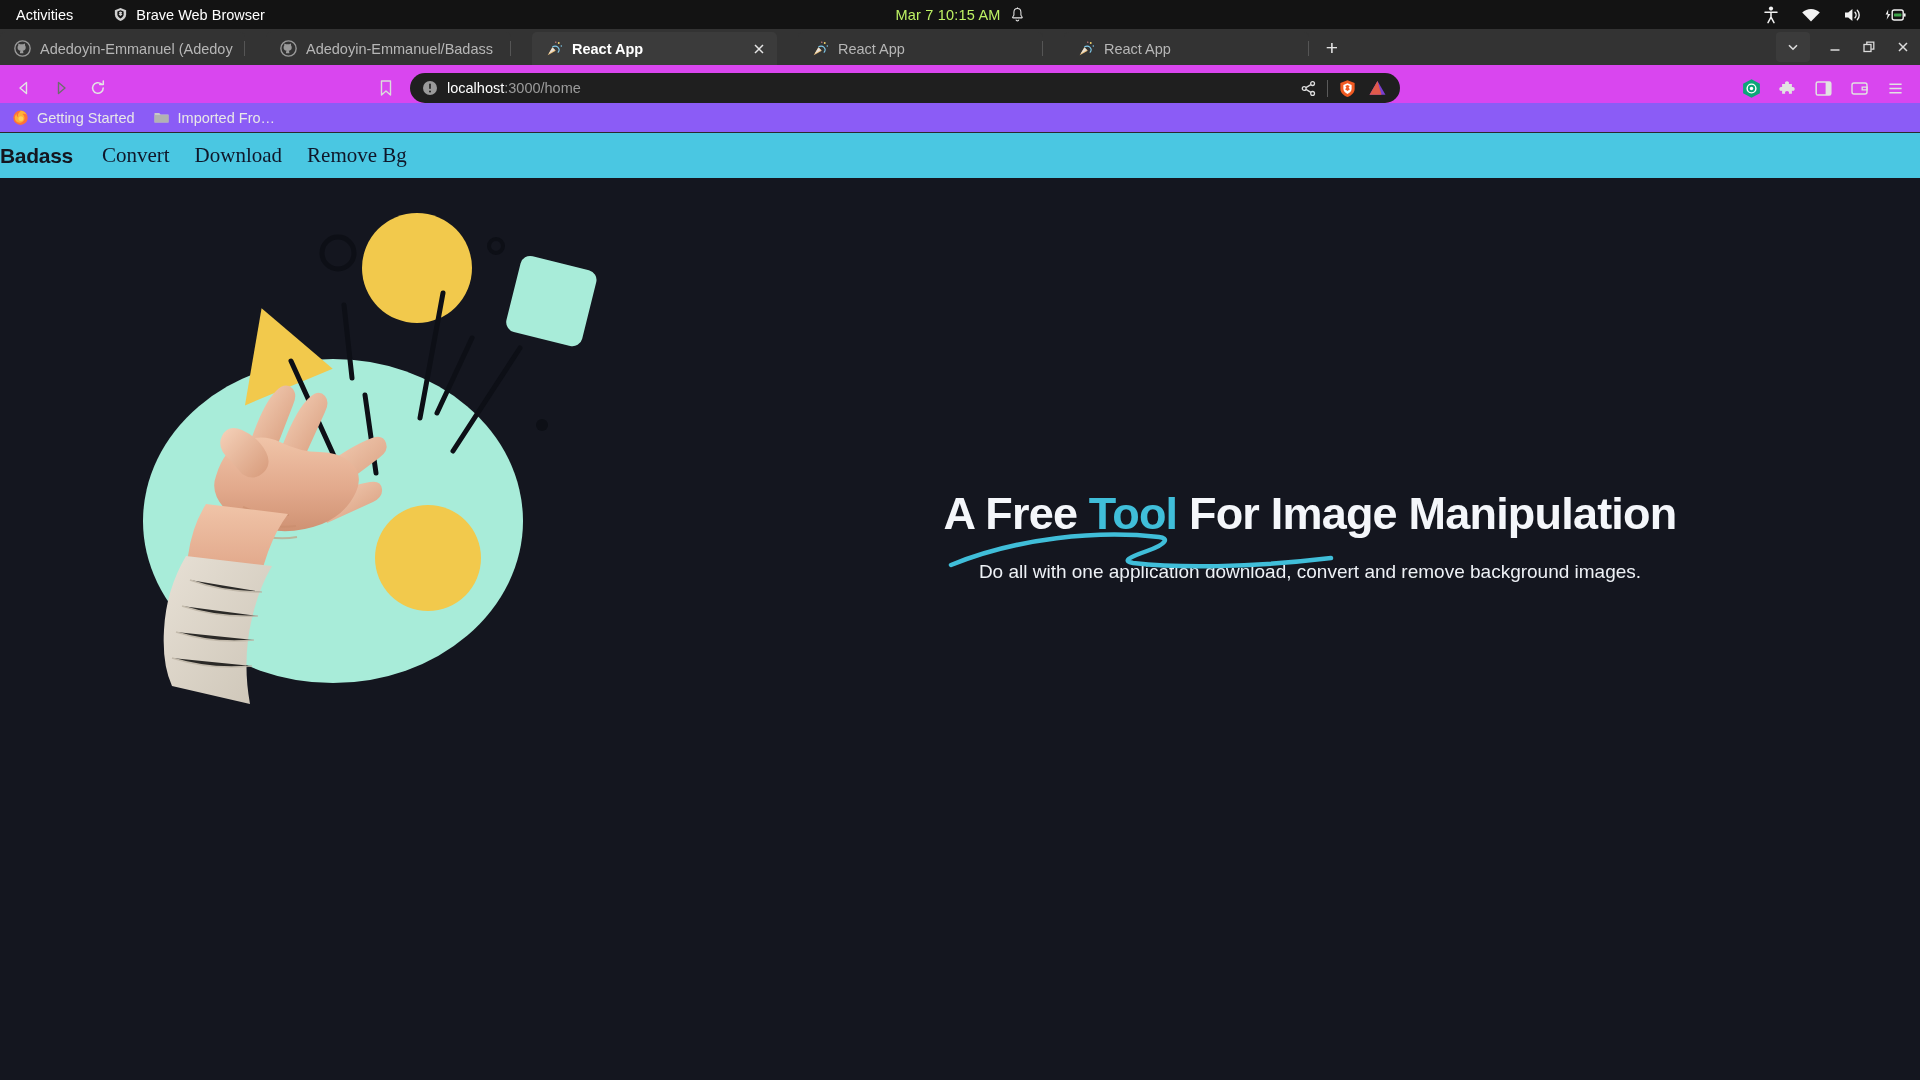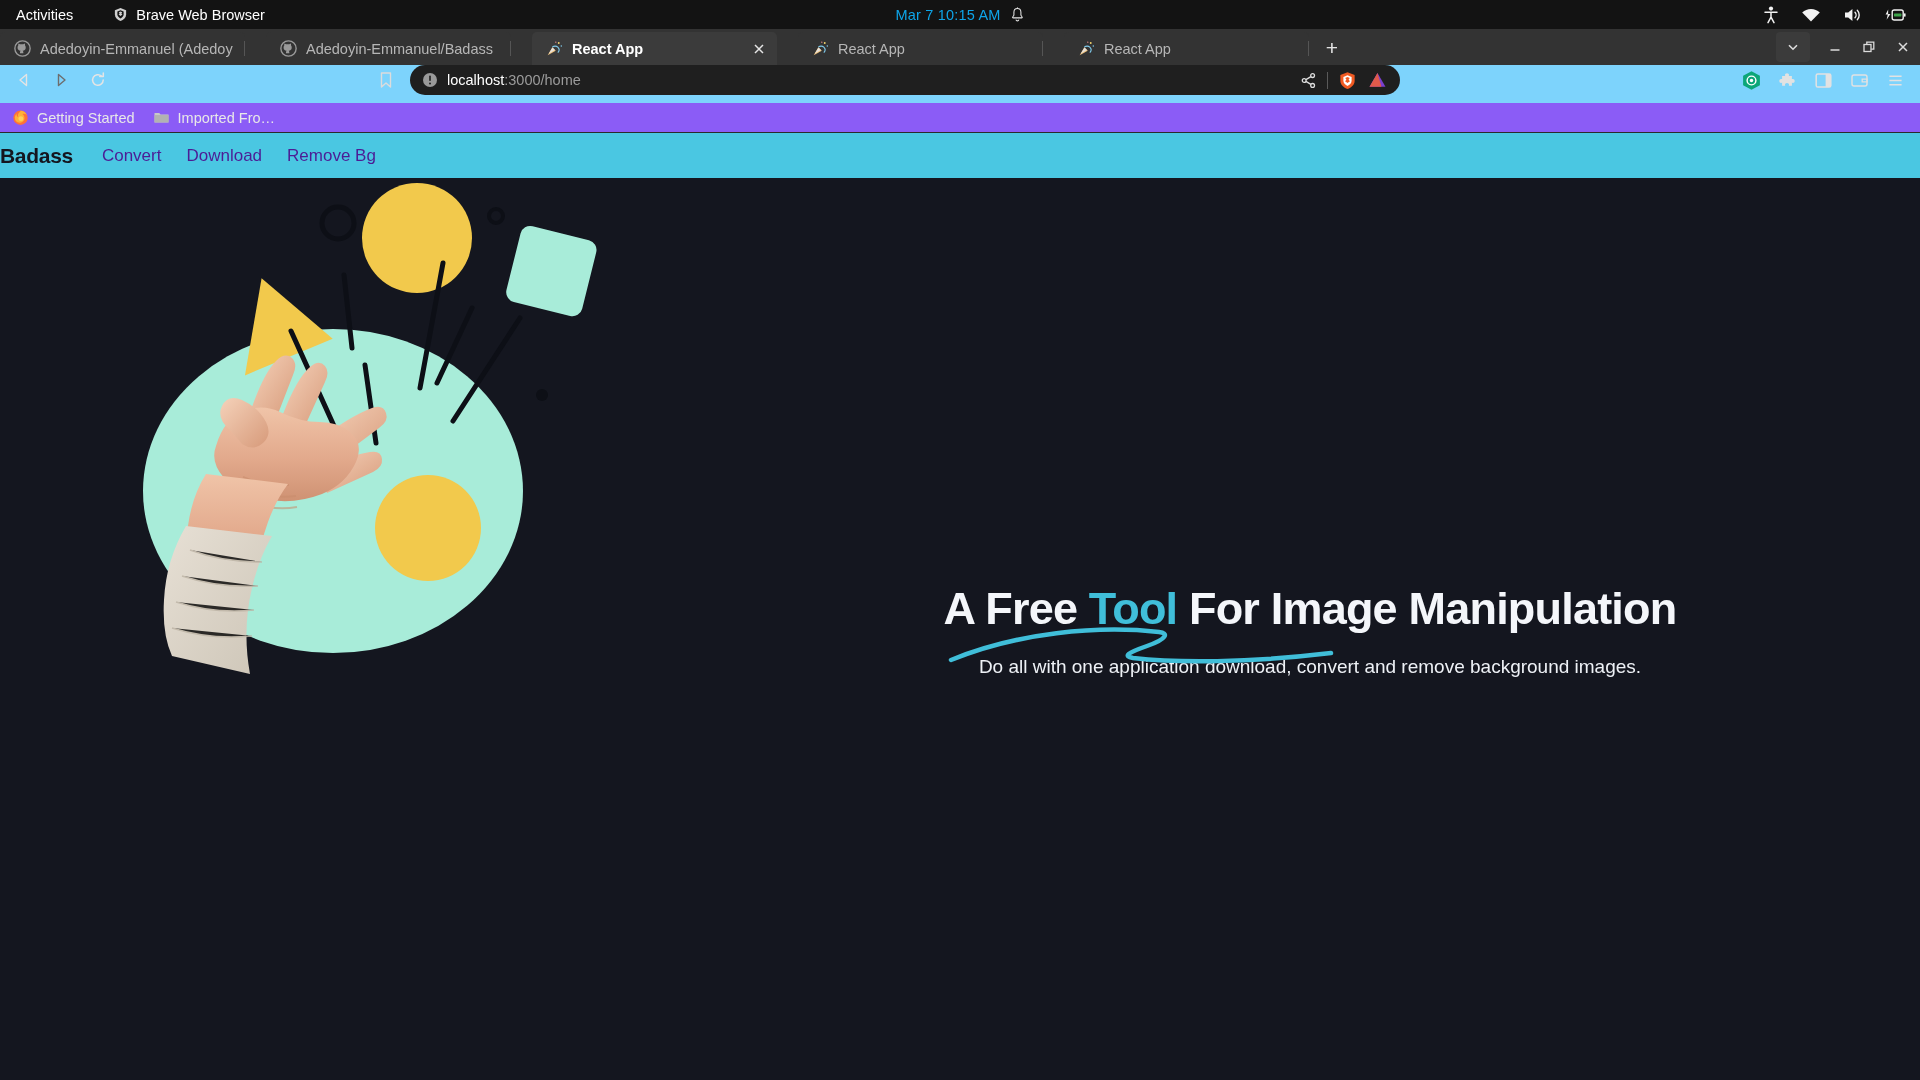--- a/index.html
+++ b/index.html
@@ -21,21 +21,21 @@
   }
   .gnome-activities { margin-left: 16px; color: #ffffff; }
   .gnome-app { display:flex; align-items:center; gap:8px; margin-left: 40px; }
   .brave-lion-sm { width: 15px; height: 15px; display:block; }
   .gnome-clock {
     position:absolute; left:50%; top:50%;
     transform: translate(-50%,-50%);
     display:flex; align-items:center; gap:10px;
     white-space: nowrap;
   }
-  .gnome-clock .dt { color:#0ea5e9; font-size:14.5px; letter-spacing:0.2px;}
+  .gnome-clock .dt { color:#bef264; font-size:14.5px; letter-spacing:0.2px;}
   .bell-ico { width:14px; height:16px; display:block; }
   .gnome-status {
     position:absolute; right:14px; top:50%; transform:translateY(-50%);
     display:flex; align-items:center; gap:22px;
   }
   .gnome-status svg { display:block; }
 
   
   .tabstrip {
     height: 36px; width: 100%;
@@ -87,22 +87,22 @@
   }
   .win-ctrls .wbtn {
     width:34px; height:30px; display:flex; align-items:center; justify-content:center;
     color:#d8d8d8;
   }
   .win-ctrls .wbtn.chev { background:#3b3b3b; border-radius:4px; margin-right:8px;}
 
   
   .navbar {
     height: 38px; width:100%;
-    background: #7dd3fc;
-    display:flex; align-items:flex-start;
+    background: #d946ef;
+    display:flex; align-items:flex-end;
     position: relative;
   }
   .nav-btns { display:flex; align-items:center; gap:7px; margin-left:9px; }
   .nav-btns .nb {
     width:30px; height:30px; display:flex; align-items:center; justify-content:center;
     border-radius:50%;
   }
   .omni-wrap {
     position:absolute; left:372px; right:520px; height:30px;
     display:flex; align-items:center;
@@ -145,26 +145,27 @@
     height: 45px; width:100%;
     background: #4ac7e2;
     display:flex; align-items:center;
     gap: 0px;
   }
   .brand {
     font-size: 21px; font-weight: 800; color:#14161f;
     letter-spacing:-0.3px; margin-right: 29px;
   }
   .site-nav a {
-    font-size: 17px; color:#4c1d95; text-decoration:none;
-    margin-right: 25px; font-weight: 400;
+    font-size: 21px; color:#0f172a; text-decoration:none;
+    margin-right: 25px; font-weight: 400; font-family: Liberation Serif, serif;
   }
 
   .hero {
-    display:flex; align-items:flex-end;
+    display:flex; align-items:center;
+    padding-top: 30px;
   }
   .hero-art {
     width: 700px; flex:0 0 700px;
     position:relative; height: 500px;
   }
   .hero-copy {
     flex:1 1 auto; padding-top: 155px; text-align:center;
     position: relative;
   }
   .h-title {

